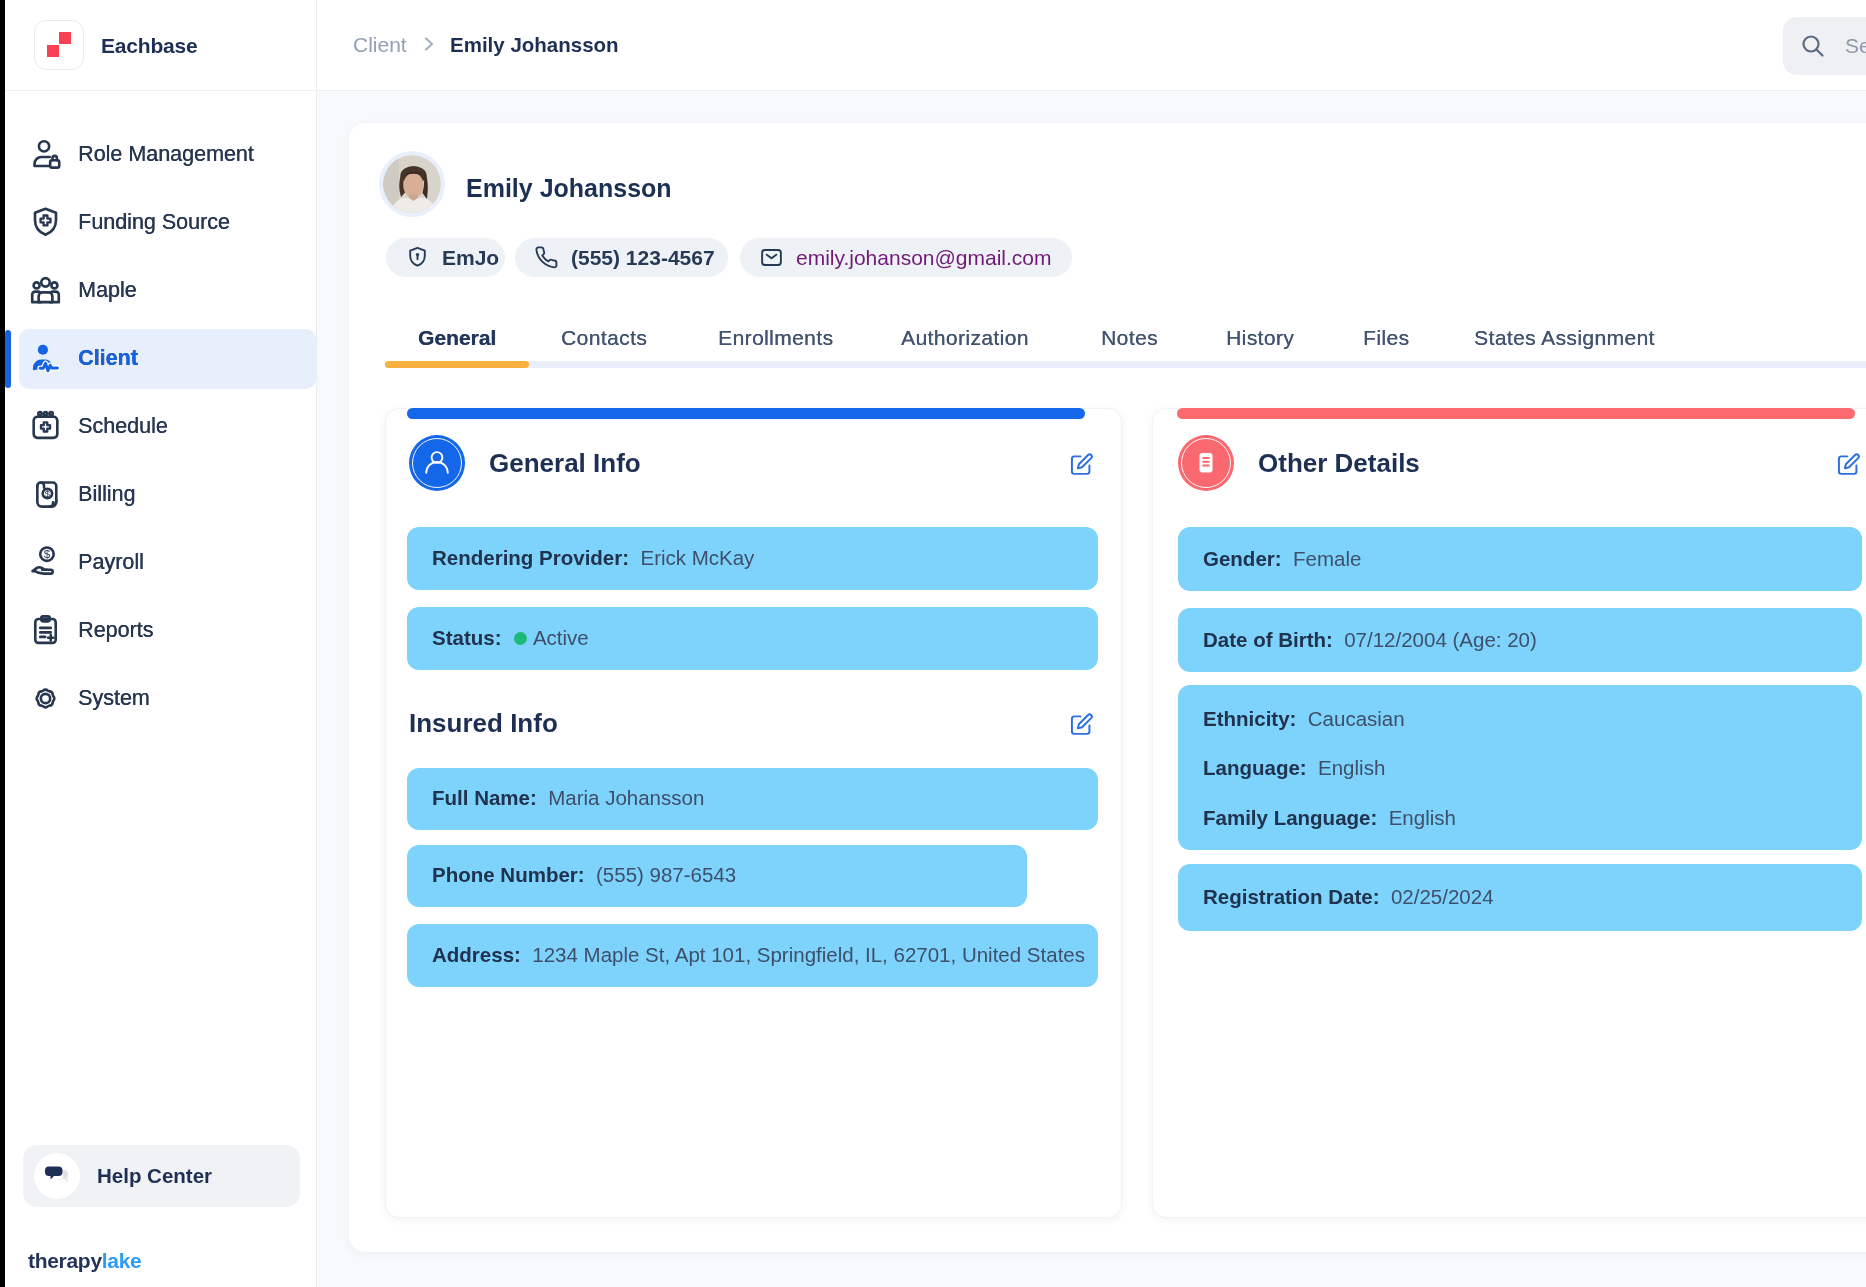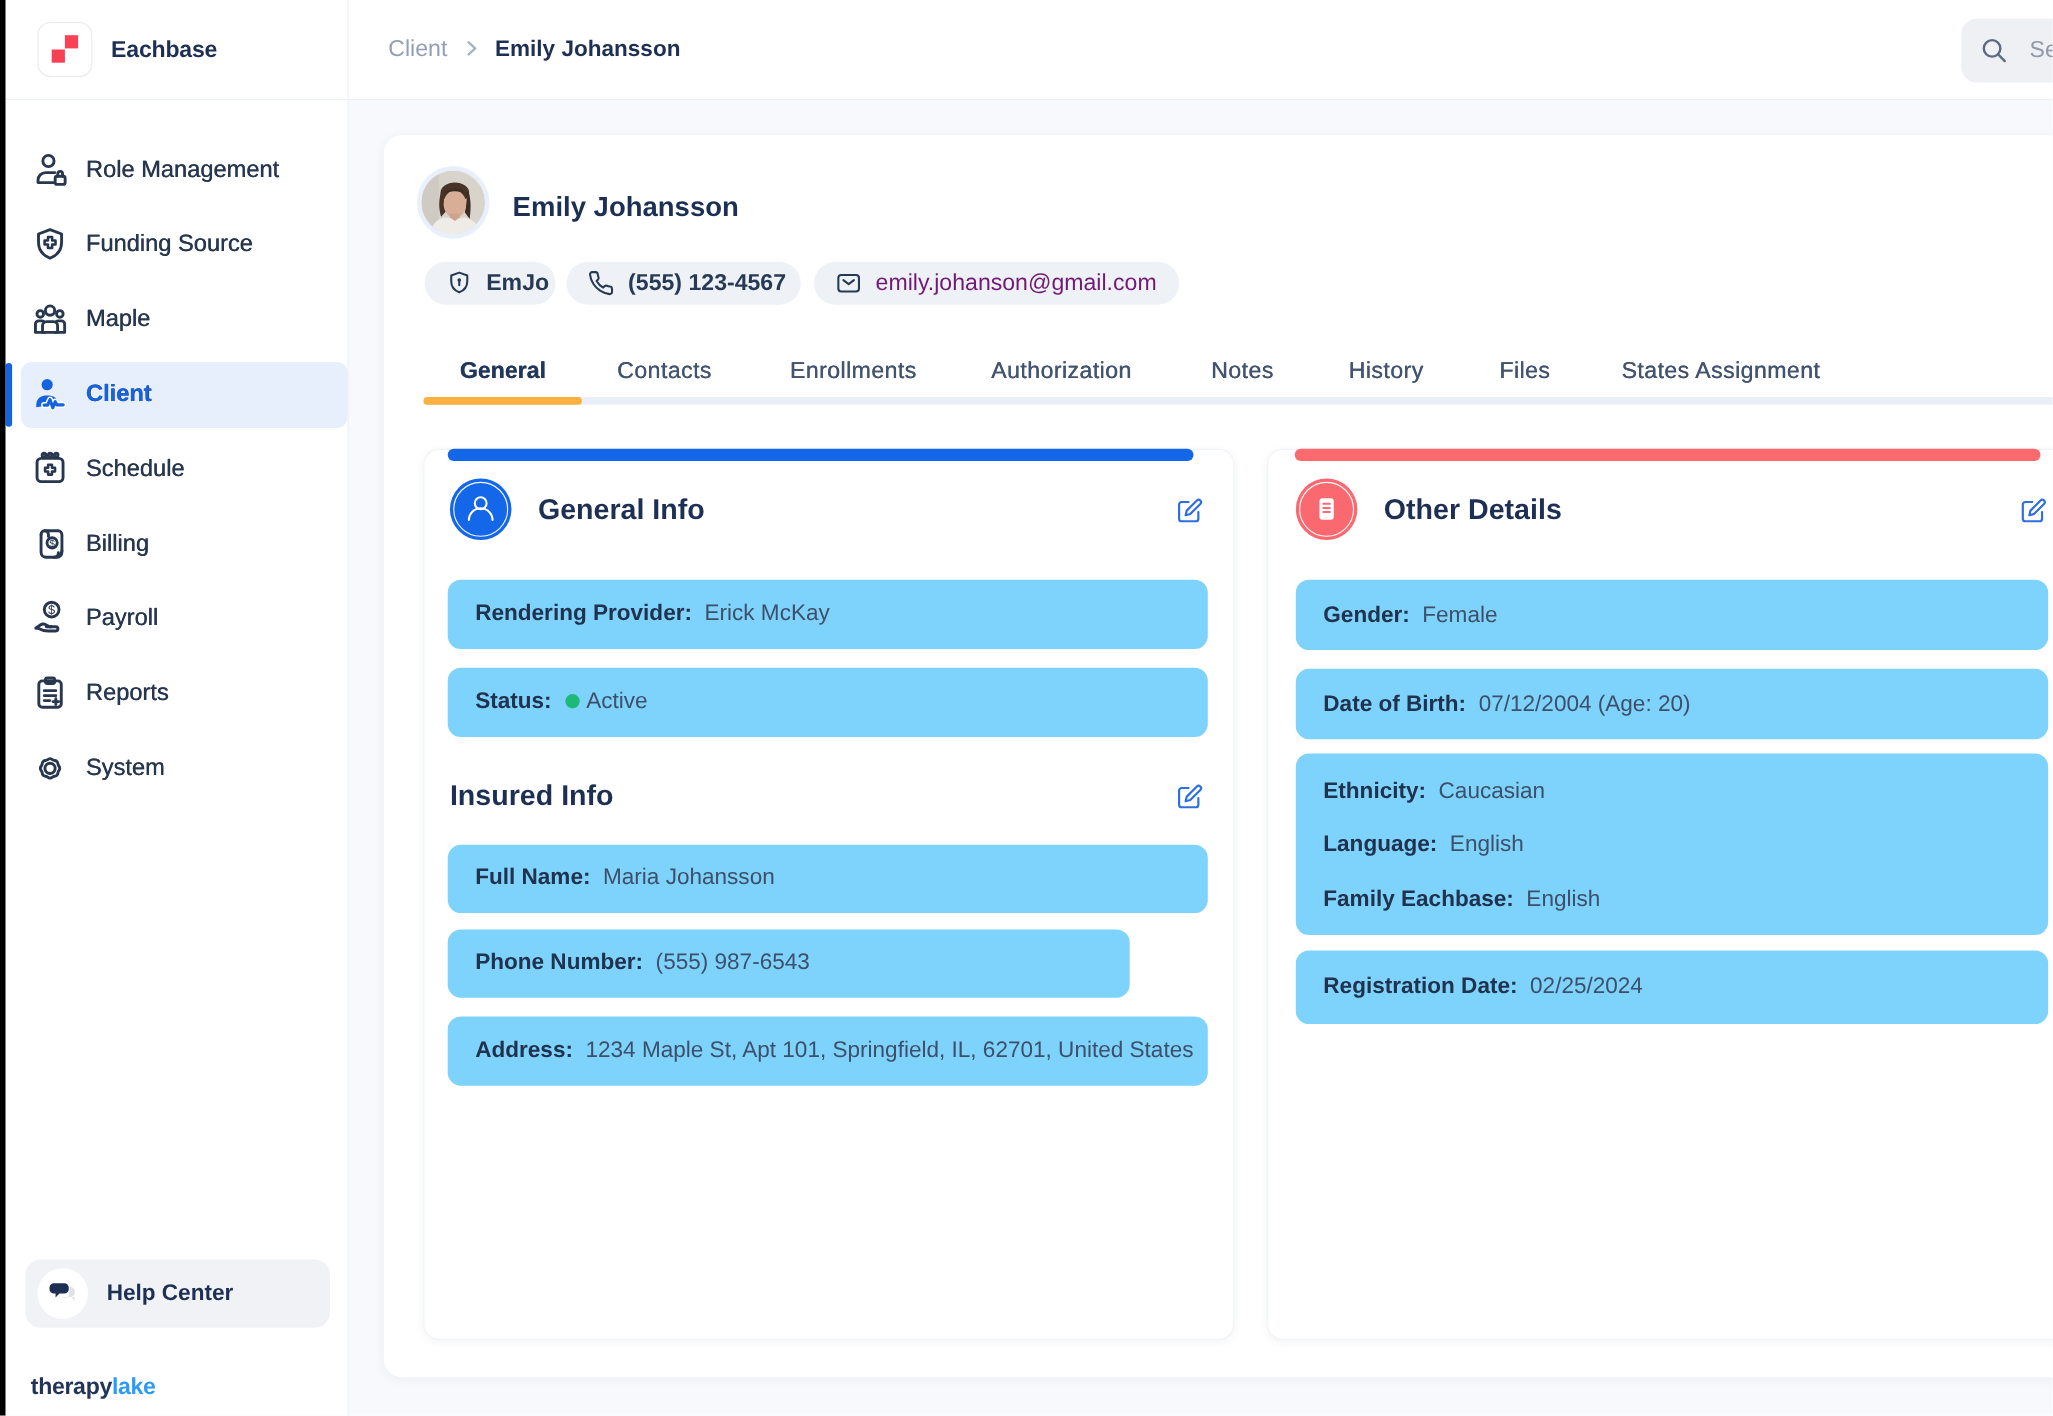--- a/index.html
+++ b/index.html
@@ -286,18 +286,18 @@
   </svg>
   <div class="abs row" style="left:1178px; top:527px; width:684px; height:64px; z-index:4;">
     <span class="rline" style="top:20px;"><b>Gender:</b>&nbsp; Female</span>
   </div>
   <div class="abs row" style="left:1178px; top:608px; width:684px; height:64px; z-index:4;">
     <span class="rline" style="top:20px;"><b>Date of Birth:</b>&nbsp; 07/12/2004 (Age: 20)</span>
   </div>
   <div class="abs row" style="left:1178px; top:685px; width:684px; height:165px; z-index:4;">
     <span class="rline" style="top:22px;"><b>Ethnicity:</b>&nbsp; Caucasian</span>
     <span class="rline" style="top:71px;"><b>Language:</b>&nbsp; English</span>
-    <span class="rline" style="top:121px;"><b>Family Eachbase:</b>&nbsp; English</span>
+    <span class="rline" style="top:121px;"><b>Family Language:</b>&nbsp; English</span>
   </div>
   <div class="abs row" style="left:1178px; top:864px; width:684px; height:67px; z-index:4;">
     <span class="rline" style="top:21px;"><b>Registration Date:</b>&nbsp; 02/25/2024</span>
   </div>
 </div>
 
 </body></html>

